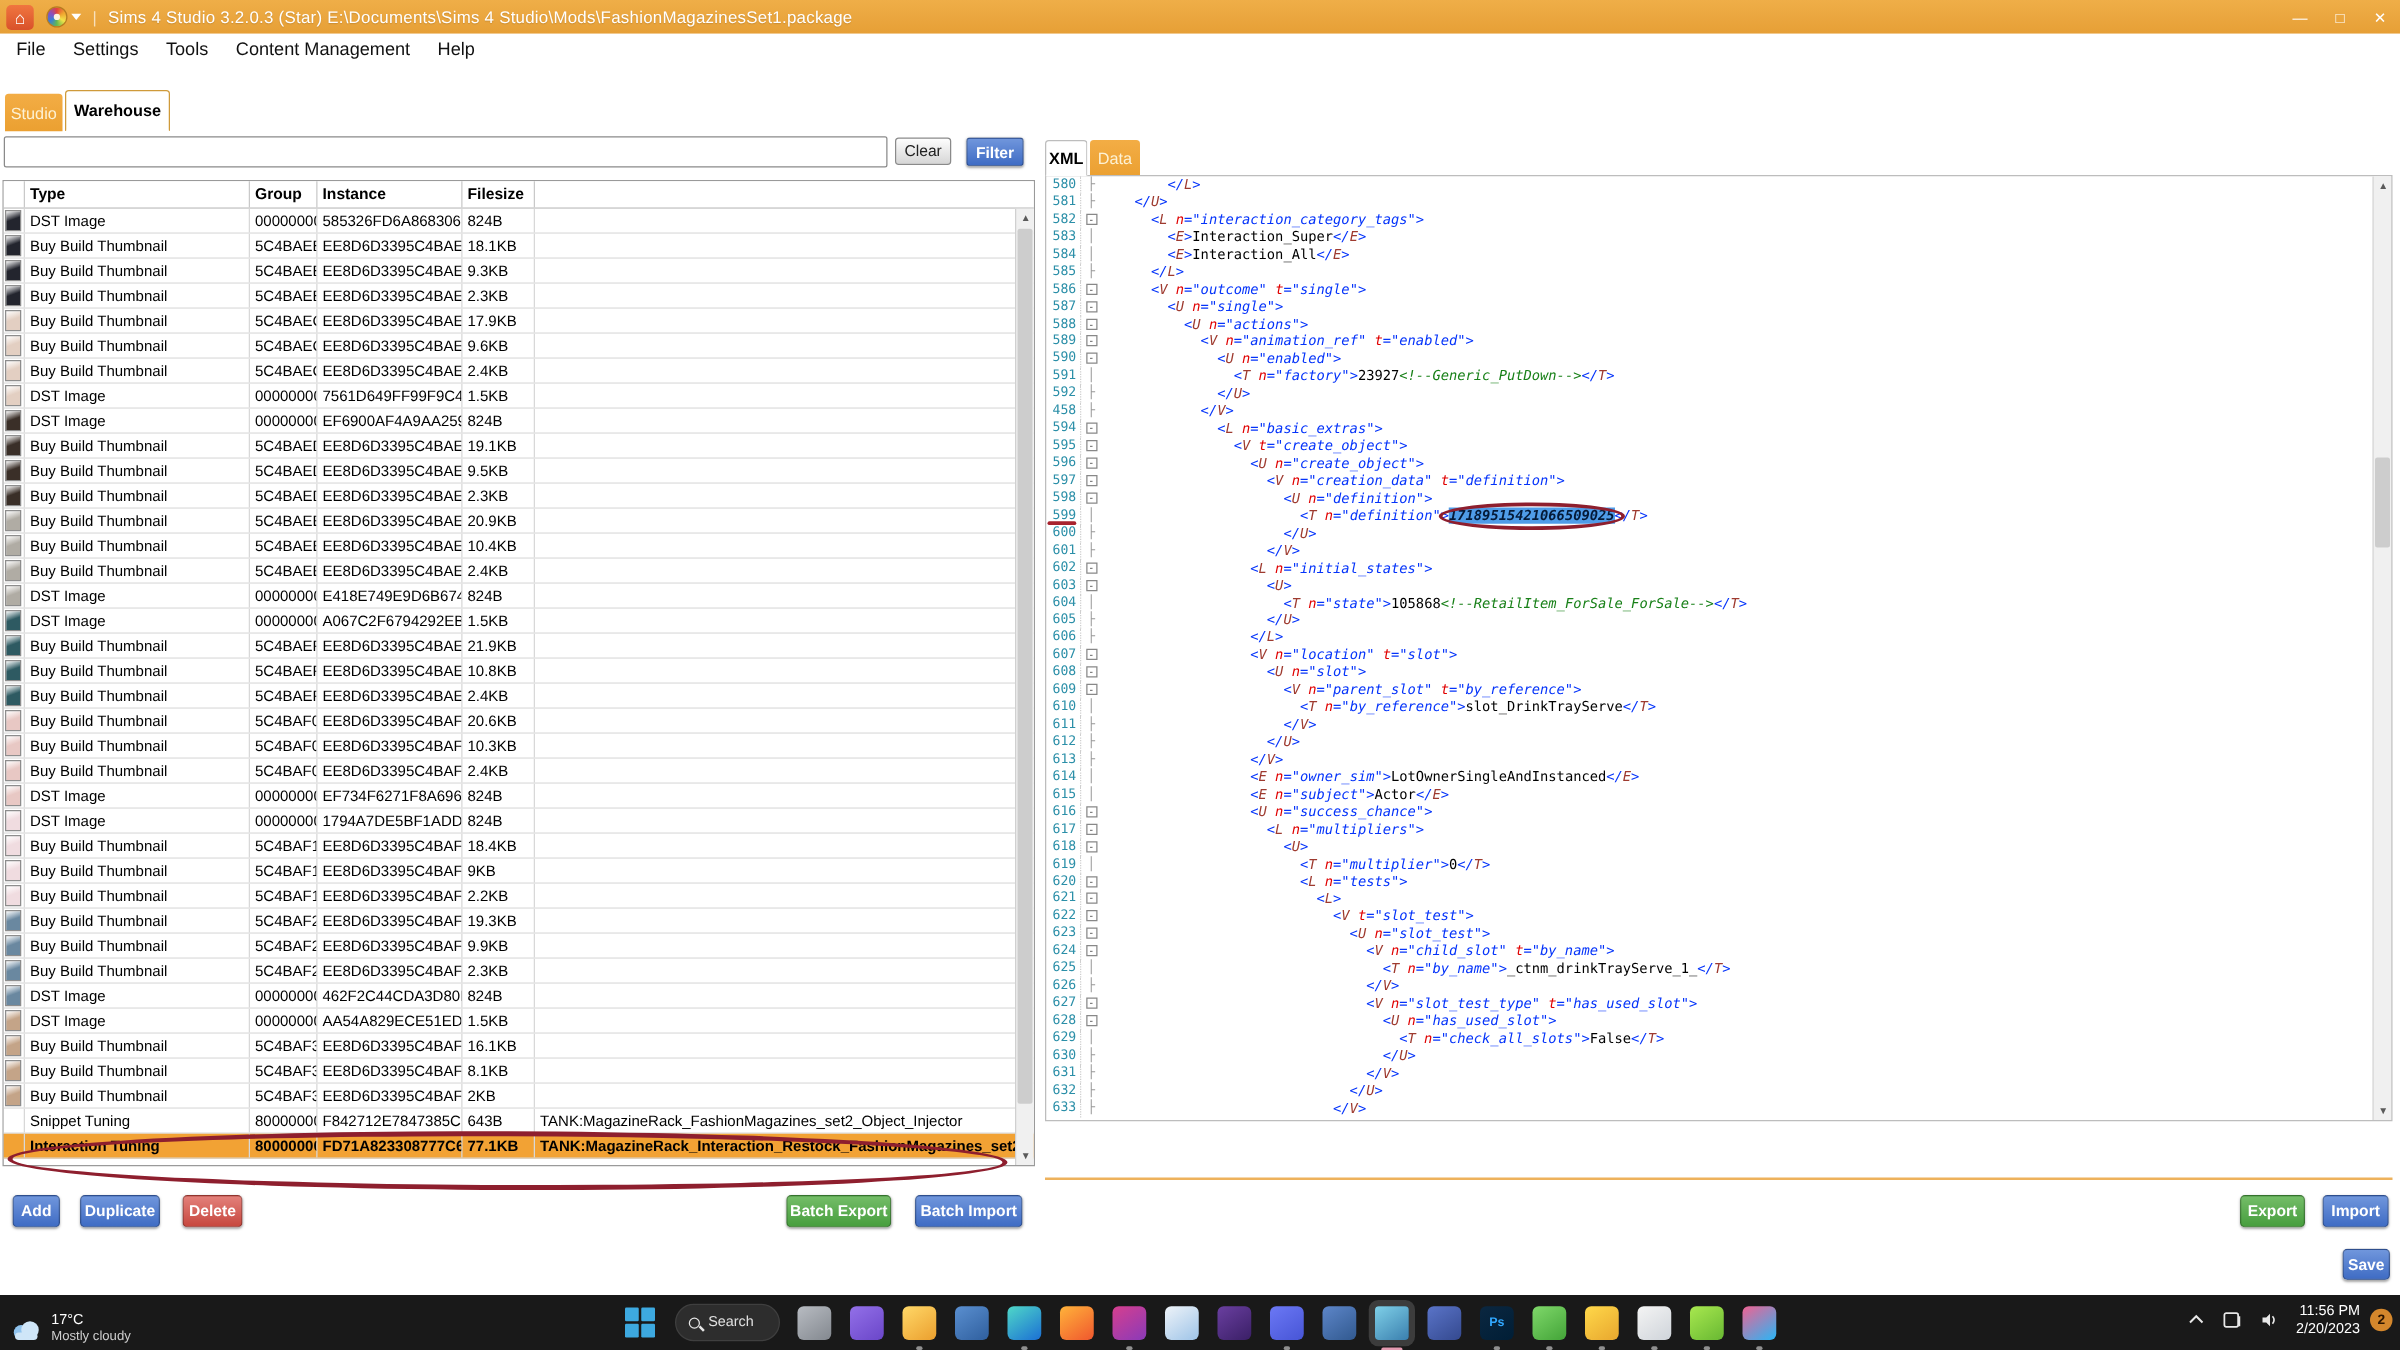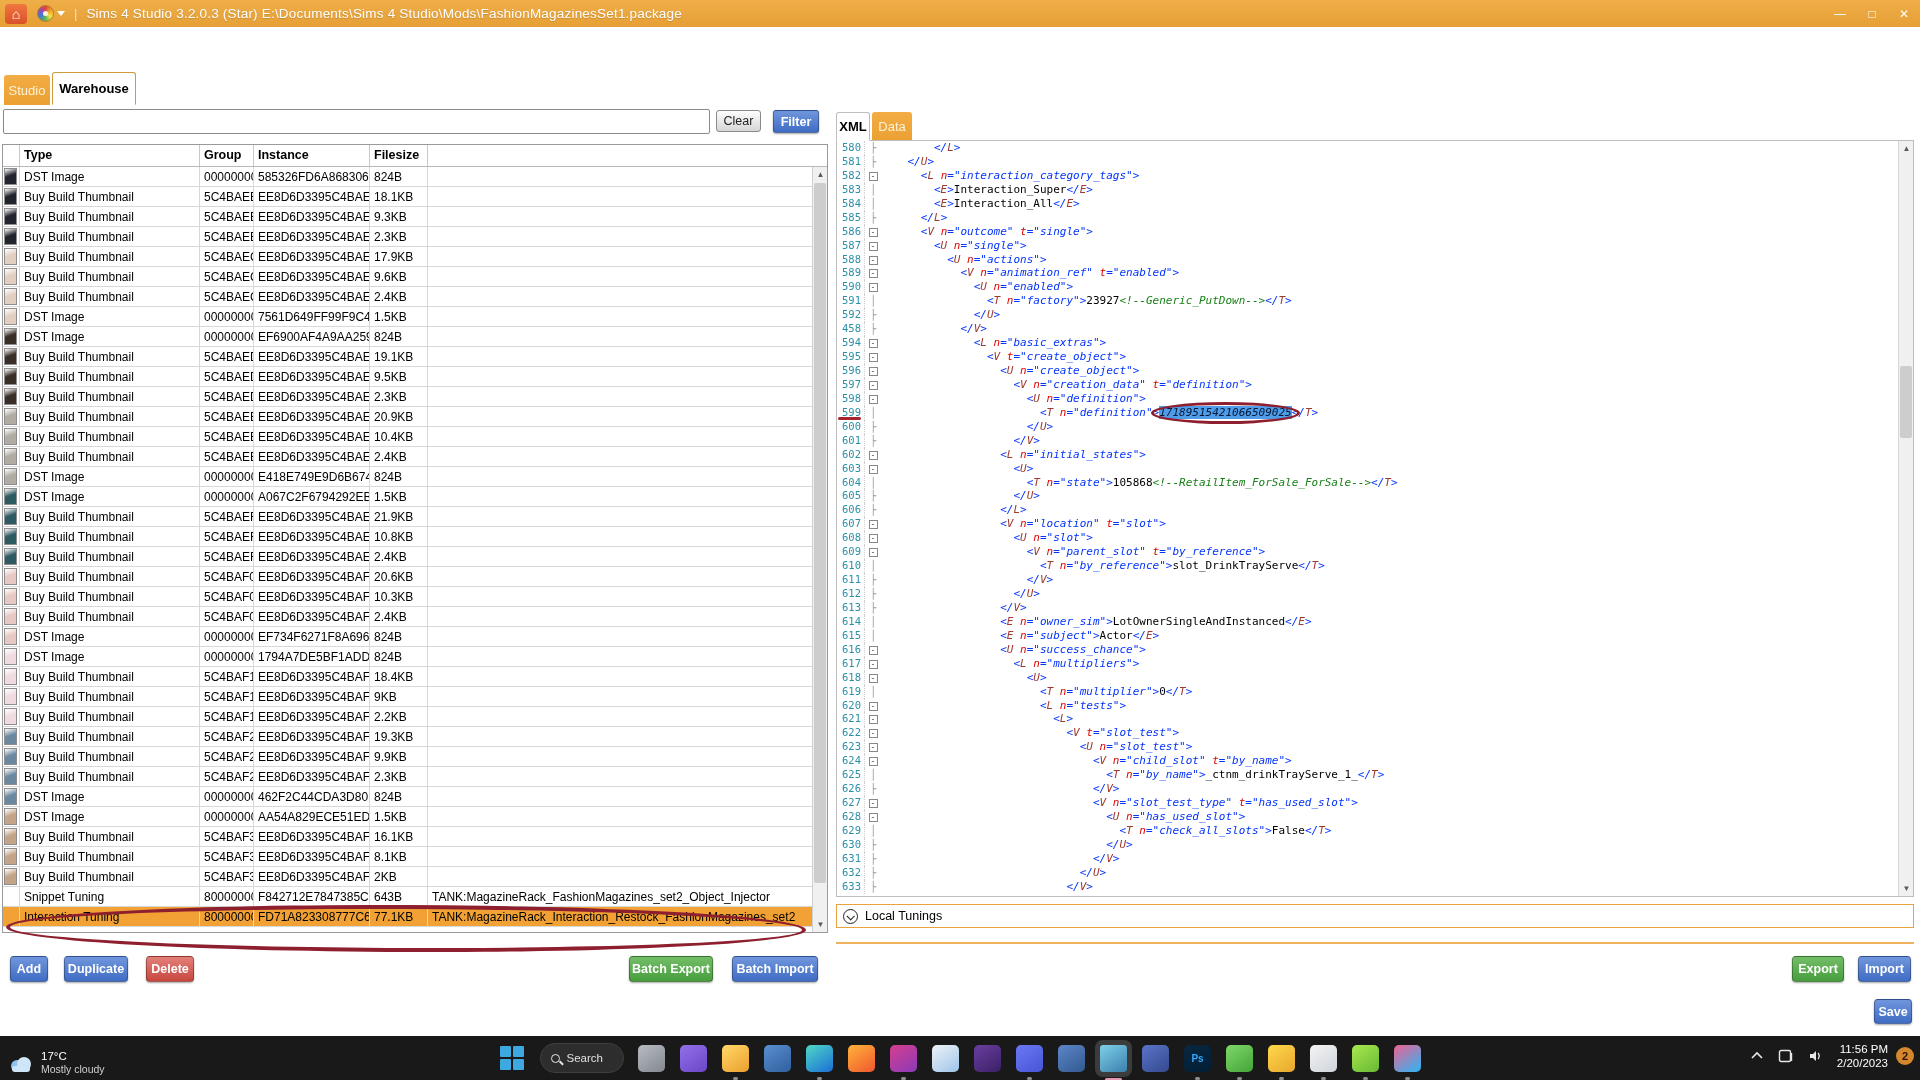--- a/index.html
+++ b/index.html
@@ -98,21 +98,21 @@
     font:8px/7px "DejaVu Sans Mono", monospace; color:#444; text-align:center; }
   .xcode { font:11px/13.95px "DejaVu Sans Mono", monospace; white-space:pre; color:#000; }
   .xp { color:#0433fa; }       
   .xe { color:#9e3a2f; }       
   .xa { color:#e00000; }       
   .xs { color:#0433fa; }       
   .xc { color:#188018;margin-top:20px; }       
   .selwrap { position:relative; display:inline-block; }
   .selwrap::after { content:""; position:absolute; left:-8px; right:-8px; top:-4px; bottom:-4px;
     border:3px solid #8e1f2e; border-radius:50%; pointer-events:none; }
-  .sel { background:#4f9ce8; color:#041a38; }
+  .sel { background:#4f9ce8; color:#041a38;font-weight:bold; }
   .code-scroll { position:absolute; right:0; top:0; bottom:0; width:15px; background:#f0f0f0;
     border-left:1px solid #d6d6d6; }
   .code-scroll .vthumb { top:225px; height:72px; }
 
   .local-bar { position:absolute; left:836px; top:904px; width:1078px; height:24px;
     border:1px solid #e8a33c; background:#fff; display:flex; align-items:center; }
   .chev-circle { width:15px; height:15px; border:1.5px solid #222; border-radius:50%; margin:0 7px 0 6px;
     position:relative; }
   .chev-circle::after { content:""; position:absolute; left:3.2px; top:4px; width:5px; height:5px;
     border-right:1.6px solid #222; border-bottom:1.6px solid #222; transform:rotate(45deg) translateY(-1px); }
@@ -179,20 +179,27 @@
     </div>
     <span class="tsep">|</span>
     <span class="title-text">Sims 4 Studio 3.2.0.3 (Star)  E:\Documents\Sims 4 Studio\Mods\FashionMagazinesSet1.package</span>
     <div class="win-controls" id="win-controls">
         <div class="win-btn">—</div>
         <div class="win-btn">□</div>
         <div class="win-btn">✕</div>
       </div>
   </div>
 
+  <div class="menubar" id="menubar">
+      <span class="mitem">File</span>
+      <span class="mitem">Settings</span>
+      <span class="mitem">Tools</span>
+      <span class="mitem">Content Management</span>
+      <span class="mitem">Help</span>
+    </div>
 
   <div class="tab-studio">Studio</div>
   <div class="tab-warehouse">Warehouse</div>
 
   <input class="search-input" type="text" value="" style="">
   <div class="btn btn-grey clear-btn">Clear</div>
   <div class="btn btn-blue filter-btn">Filter</div>
 
   <div class="rtable">
     <div class="thead">
@@ -866,24 +873,20 @@
           <pre class="xcode">                            <i class="xp">&lt;/</i><i class="xe">V</i><i class="xp">&gt;</i></pre>
         </div>
       </div>
     <div class="code-scroll">
       <div class="arr up" style="position:absolute;top:0;left:0;width:15px;height:15px;display:flex;align-items:center;justify-content:center;color:#5a5a5a;font-size:8px;">▲</div>
       <div class="vthumb"></div>
       <div class="arr dn" style="position:absolute;bottom:0;left:0;width:15px;height:15px;display:flex;align-items:center;justify-content:center;color:#5a5a5a;font-size:8px;">▼</div>
     </div>
   </div>
 
-  <div class="local-bar">
-    <div class="chev-circle"></div>
-    <span class="local-label">Local Tunings</span>
-  </div>
   <div class="rpanel-bottom"></div>
 
   <div class="btn btn-blue add-btn">Add</div>
   <div class="btn btn-blue dup-btn">Duplicate</div>
   <div class="btn btn-red del-btn">Delete</div>
   <div class="btn btn-green bexport-btn">Batch Export</div>
   <div class="btn btn-blue bimport-btn">Batch Import</div>
   <div class="btn btn-green export-btn">Export</div>
   <div class="btn btn-blue import-btn">Import</div>
   <div class="btn btn-blue save-btn">Save</div>

